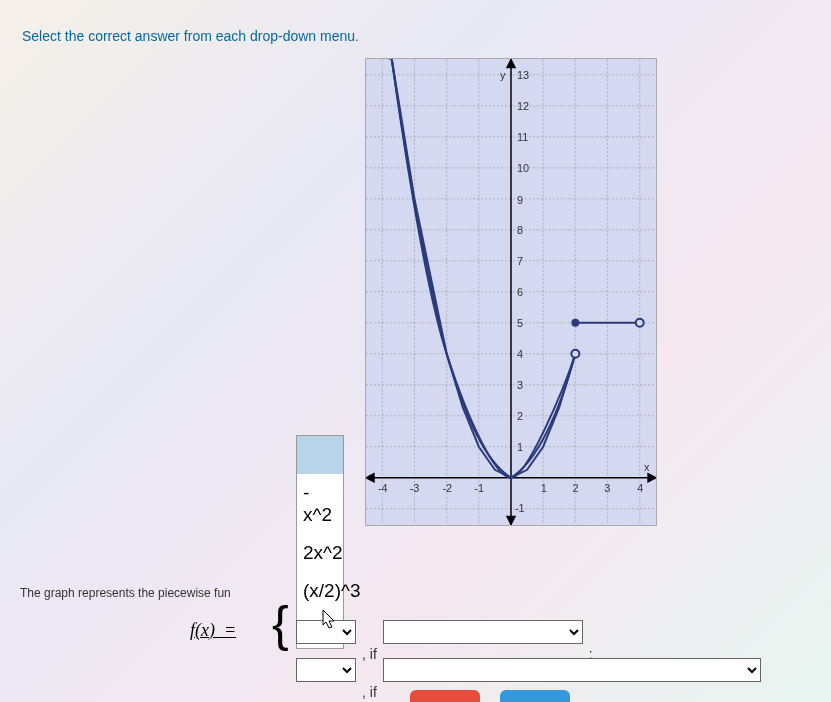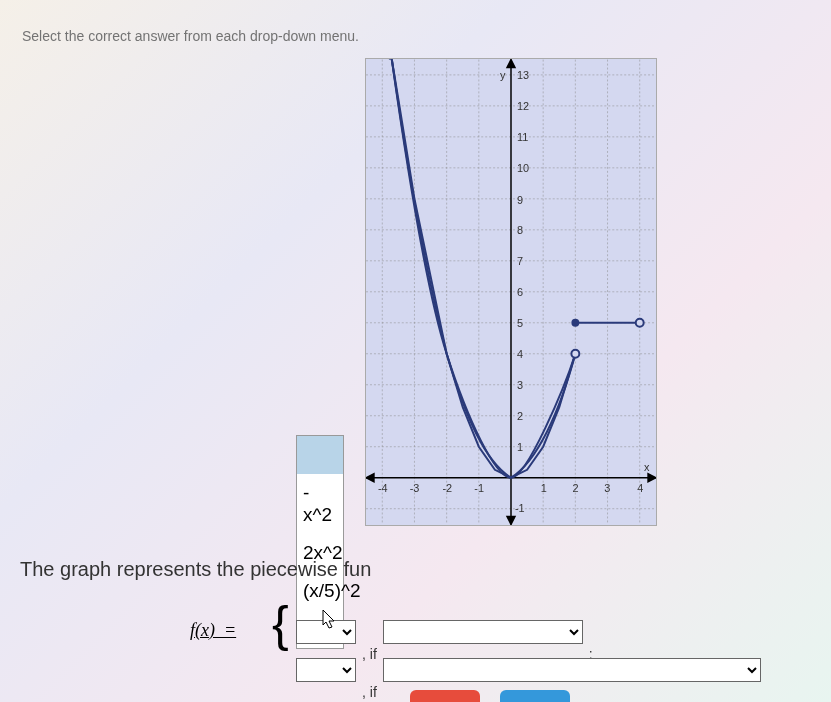--- a/index.html
+++ b/index.html
@@ -9,21 +9,21 @@
       width: 831px;
       height: 702px;
       position: relative;
       overflow: hidden;
     }
     .instruction {
       position: absolute;
       top: 28px;
       left: 22px;
       font-size: 14px;
-      color: #737373;
+      color: #0369a1;
     }
     .graph-container {
       position: absolute;
       top: 58px;
       left: 365px;
       width: 292px;
       height: 468px;
       background: #d4d8f0;
       border: 1px solid #aaa;
     }
@@ -42,23 +42,23 @@
     }
     .dropdown-list .option {
       padding: 8px 6px;
       cursor: pointer;
     }
     .dropdown-list .option.highlighted {
       background: #b8d4e8;
     }
     .sentence {
       position: absolute;
-      top: 558px;
+      top: 586px;
       left: 20px;
-      font-size: 20px;
+      font-size: 12px;
       color: #333;
     }
     .formula-label {
       position: absolute;
       top: 620px;
       left: 190px;
       font-size: 18px;
       font-style: italic;
       font-family: 'Times New Roman', serif;
       text-decoration: underline;
@@ -216,21 +216,21 @@
     <line x1="210.8" y1="265" x2="275.6" y2="265" stroke="#2a3a7a" stroke-width="2"></line>
     <circle cx="210.8" cy="265" r="4" fill="#2a3a7a"></circle>
     <circle cx="275.6" cy="265" r="4" fill="#d4d8f0" stroke="#2a3a7a" stroke-width="2"></circle>
   </svg>
 </div>
 
 <div class="dropdown-list">
   <div class="option highlighted">&nbsp;</div>
   <div class="option">-x^2</div>
   <div class="option">2x^2</div>
-  <div class="option">(x/5)^2</div>
+  <div class="option">(x/2)^3</div>
   <div class="option">x^2</div>
 </div>
 
 <div class="sentence">The graph represents the piecewise fun</div>
 
 <div class="formula-label">
   <span style="font-style:italic">f</span>(<span style="font-style:italic">x</span>) &nbsp;=
 </div>
 <div class="brace">{</div>
 

